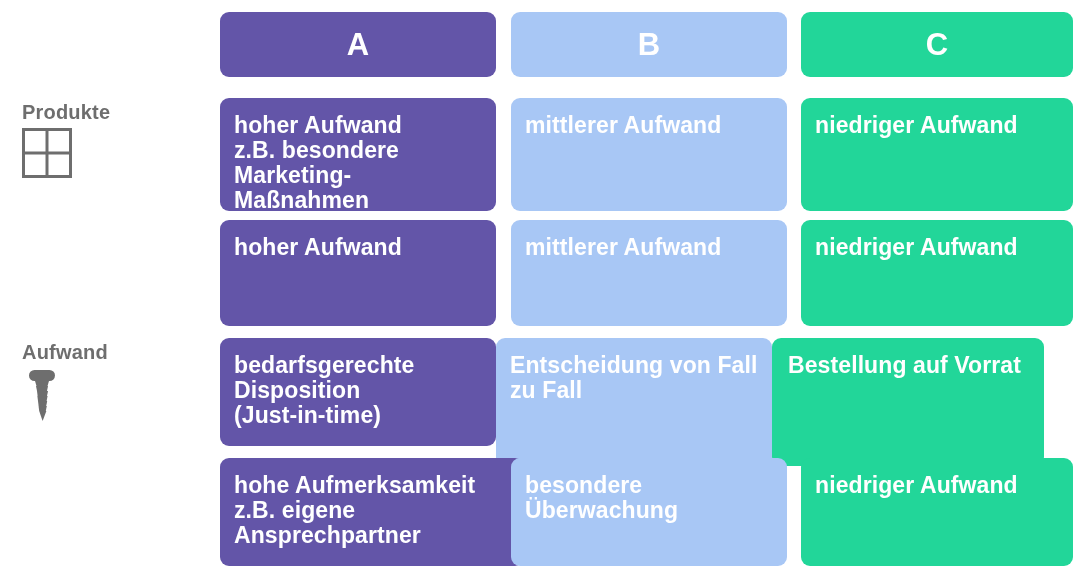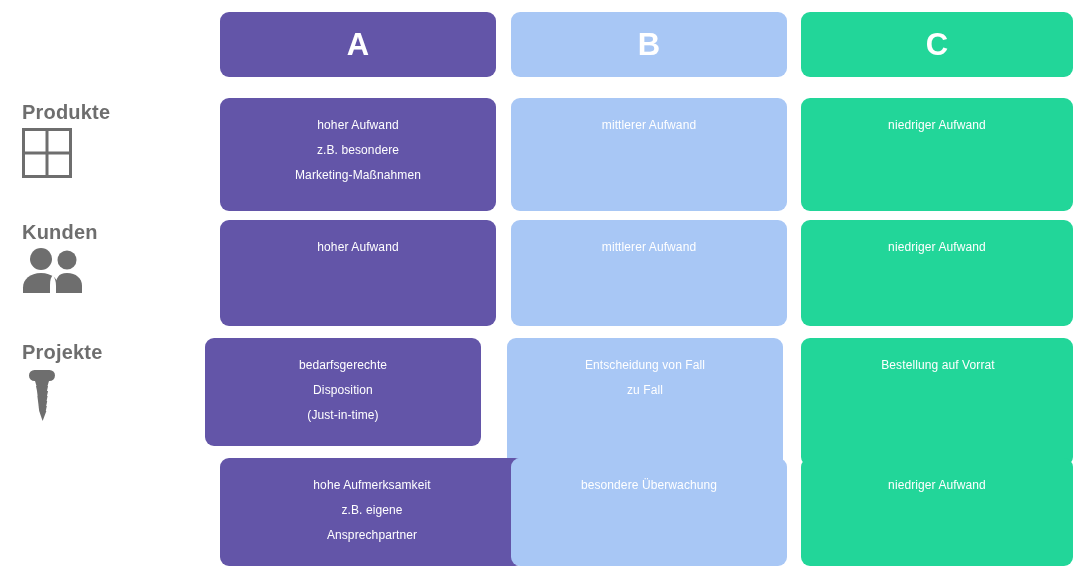--- a/index.html
+++ b/index.html
@@ -22,22 +22,22 @@
   
   .card{position:absolute;border-radius:9px;box-sizing:border-box;}
   .head{
     display:flex;align-items:center;justify-content:center;
   }
   .head .ht{
     color:#ffffff;font-size:31px;font-weight:bold;line-height:31px;
   }
   .body{padding:15px 14px 10px 14px;}
   .body .bt{
-    color:#ffffff;font-size:12px;font-weight:normal;line-height:25px;
-    white-space:pre-line;letter-spacing:.1px;text-align:center;
+    color:#ffffff;font-size:23px;font-weight:bold;line-height:25px;
+    white-space:pre-line;letter-spacing:.1px;
   }
   .c-a{background:#6355a8;}
   .c-b{background:#a8c7f5;}
   .c-c{background:#22d699;}
 </style>
 </head>
 <body>
 
 <div class="matrix">
 
@@ -47,35 +47,23 @@
       <div class="lbl">Produkte</div>
       <span class="ico">
         <svg width="50" height="52" viewBox="0 0 50 52">
           <rect x="1.5" y="1.5" width="47" height="47" fill="#ffffff" stroke="#6e6e6e" stroke-width="3"></rect>
           <line x1="25" y1="1.5" x2="25" y2="48.5" stroke="#6e6e6e" stroke-width="3"></line>
           <line x1="1.5" y1="25" x2="48.5" y2="25" stroke="#6e6e6e" stroke-width="3"></line>
         </svg>
       </span>
     </div>
 
-    <div class="rowlabel" style="top:221px;">
-      <div class="lbl">Kunden</div>
-      <span class="ico">
-        <svg width="62" height="48" viewBox="0 0 62 48">
-          <circle cx="19" cy="11" r="11" fill="#6e6e6e"></circle>
-          <circle cx="45" cy="12" r="9.5" fill="#6e6e6e"></circle>
-          <path d="M45 25c9 0 15 5.5 15 12.5V45H34v-7.5C34 30.5 36 25 45 25z" fill="#6e6e6e"></path>
-          <path d="M19 25c11 0 18 6.5 18 14.5V45H1v-5.5C1 31.5 8 25 19 25z" fill="#6e6e6e"></path>
-          <path d="M31 27c-2 2-3 5-3 9.5V45h6v-7.5c0-4-1.3-7.7-3-10.5z" fill="#ffffff"></path>
-        </svg>
-      </span>
-    </div>
 
     <div class="rowlabel" style="top:341px;">
-      <div class="lbl">Projekte</div>
+      <div class="lbl">Aufwand</div>
       <span class="ico">
         <svg width="40" height="56" viewBox="0 0 40 56">
           <rect x="7" y="2" width="26" height="11" rx="5.5" fill="#6e6e6e"></rect>
           <path d="M13 13h14l-1.5 5H14.5z" fill="#6e6e6e"></path>
           <path d="M14 18h12l-1 5H15z" fill="#6e6e6e"></path>
           <path d="M15 23h11l-1 5H15.6z" fill="#6e6e6e"></path>
           <path d="M15.4 28h10.2l-1 5H16z" fill="#6e6e6e"></path>
           <path d="M16 33h9.2l-1 5H16.6z" fill="#6e6e6e"></path>
           <path d="M16.6 38h8.2l-1 5H17.2z" fill="#6e6e6e"></path>
           <path d="M17.2 43h7.2L20.6 53z" fill="#6e6e6e"></path>
@@ -111,30 +99,30 @@
   <div class="card body c-a" style="left:220px;top:220px;width:276px;height:106px;">
     <div class="bt">hoher Aufwand</div>
   </div>
   <div class="card body c-b" style="left:511px;top:220px;width:276px;height:106px;">
     <div class="bt">mittlerer Aufwand</div>
   </div>
   <div class="card body c-c" style="left:801px;top:220px;width:272px;height:106px;">
     <div class="bt">niedriger Aufwand</div>
   </div>
 
-  <div class="card body c-a" style="left:205px;top:338px;width:276px;height:108px;">
+  <div class="card body c-a" style="left:220px;top:338px;width:276px;height:108px;">
     <div class="bt">bedarfsgerechte
 Disposition
 (Just-in-time)</div>
   </div>
-  <div class="card body c-b" style="left:507px;top:338px;width:276px;height:138px;">
+  <div class="card body c-b" style="left:496px;top:338px;width:276px;height:138px;">
     <div class="bt">Entscheidung von Fall
 zu Fall</div>
   </div>
-  <div class="card body c-c" style="left:801px;top:338px;width:272px;height:128px;padding-left:16px;">
+  <div class="card body c-c" style="left:772px;top:338px;width:272px;height:128px;padding-left:16px;">
     <div class="bt">Bestellung auf Vorrat</div>
   </div>
 
   <div class="card body c-a" style="left:220px;top:458px;width:304px;height:108px;">
     <div class="bt">hohe Aufmerksamkeit
 z.B. eigene
 Ansprechpartner</div>
   </div>
   <div class="card body c-b" style="left:511px;top:458px;width:276px;height:108px;">
     <div class="bt">besondere Überwachung</div>

